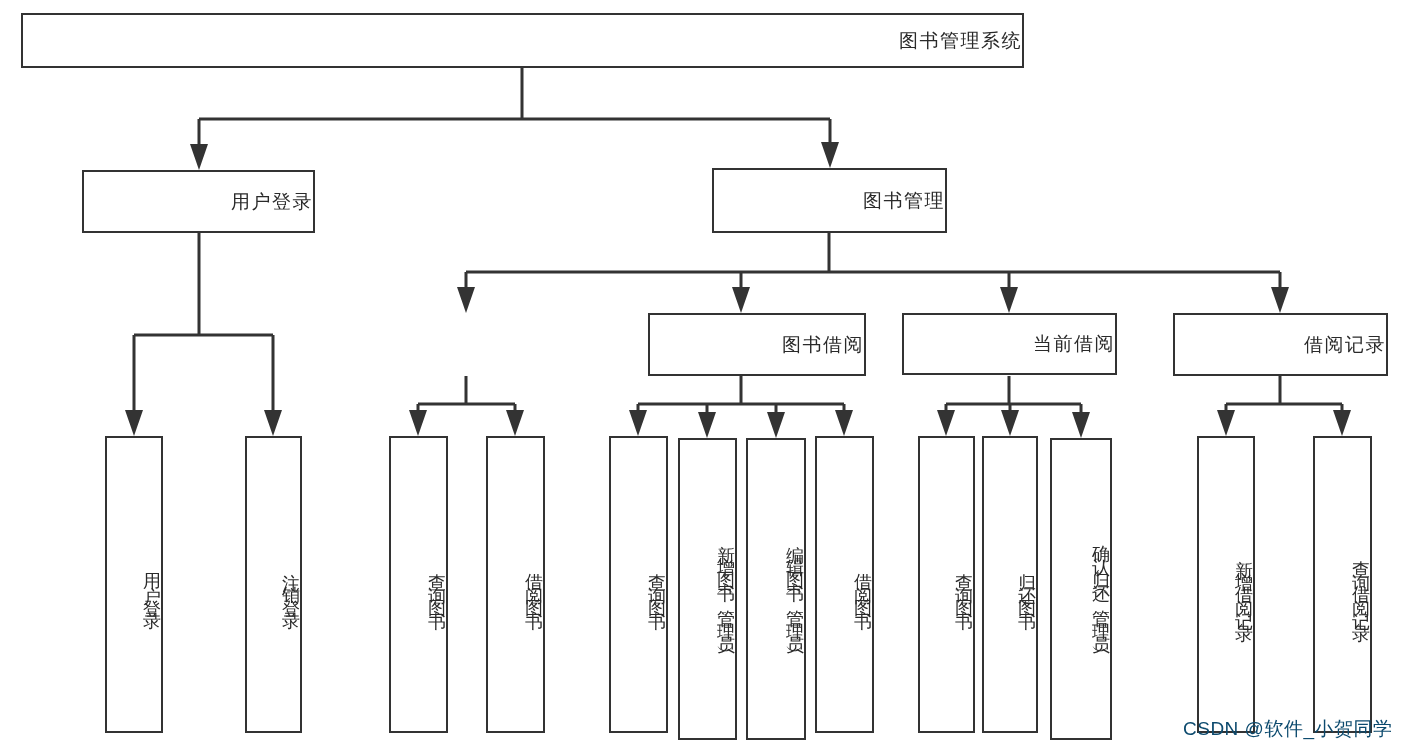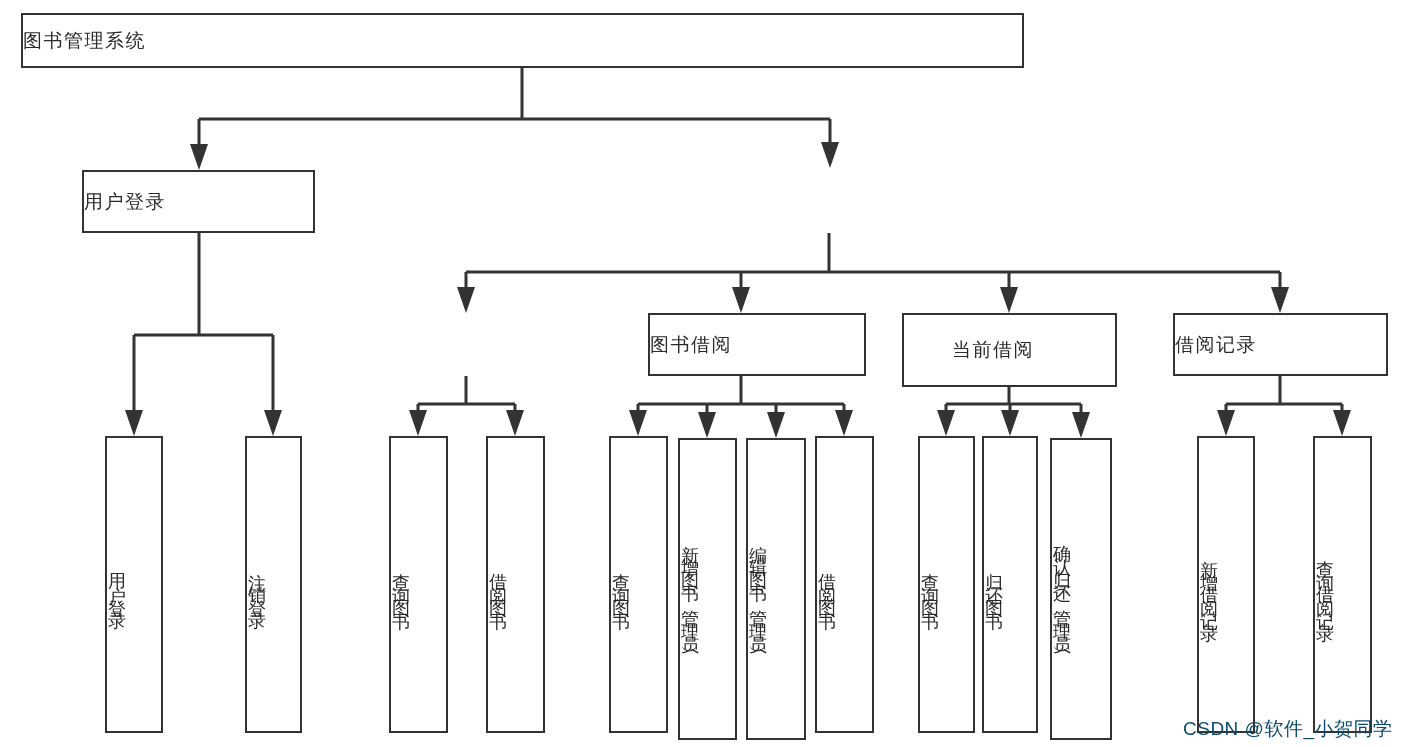--- a/index.html
+++ b/index.html
@@ -3,21 +3,21 @@
 <meta charset="utf-8">
 <style>
   html,body{margin:0;padding:0;background:#fff;}
   .stage{
     position:relative;width:1405px;height:747px;background:#ffffff;overflow:hidden;
     font-family:"Liberation Sans","DejaVu Sans",sans-serif;
   }
   .wires{position:absolute;left:0;top:0;width:1405px;height:747px;}
   .node{
     position:absolute;background:#ffffff;border:2.5px solid #333333;box-sizing:border-box;
-    display:flex;align-items:center;justify-content:flex-start;color:#2a2a2a;font-family:Liberation Mono, monospace;
+    display:flex;align-items:center;justify-content:flex-end;color:#2a2a2a;
   }
   .hnode{font-size:19px;letter-spacing:1.5px;white-space:nowrap;}
   .vnode span{
     writing-mode:vertical-rl;text-orientation:mixed;
     font-size:18px;letter-spacing:13px;line-height:1;white-space:nowrap;
   }
   .watermark{
     position:absolute;left:1183px;top:716px;font-size:19px;color:#0c4a6e;
     letter-spacing:0.5px;white-space:nowrap;
   }
@@ -60,25 +60,28 @@
     </g>
   </svg>
 
   <div class="node hnode" style="left:21px;top:13px;width:1003px;height:55px;">
     <span>图书管理系统</span>
   </div>
 
   <div class="node hnode" style="left:82px;top:170px;width:233px;height:63px;">
     <span>用户登录</span>
   </div>
+  <div class="node hnode" style="left:712px;top:168px;width:235px;height:65px;">
+    <span>图书管理</span>
+  </div>
 
   <div class="node hnode" style="left:632px;top:313px;width:218px;height:63px;margin-left:16px;">
     <span>图书借阅</span>
   </div>
-  <div class="node hnode" style="left:902px;top:313px;width:215px;height:74px;padding-left:48px;">
+  <div class="node hnode" style="left:902px;top:313px;width:215px;height:62px;padding-left:48px;">
     <span>当前借阅</span>
   </div>
   <div class="node hnode" style="left:1173px;top:313px;width:215px;height:63px;">
     <span>借阅记录</span>
   </div>
 
   <div class="node vnode" style="left:105px;top:436px;width:58px;height:297px;">
     <span>用户登录</span>
   </div>
   <div class="node vnode" style="left:245px;top:436px;width:57px;height:297px;">

